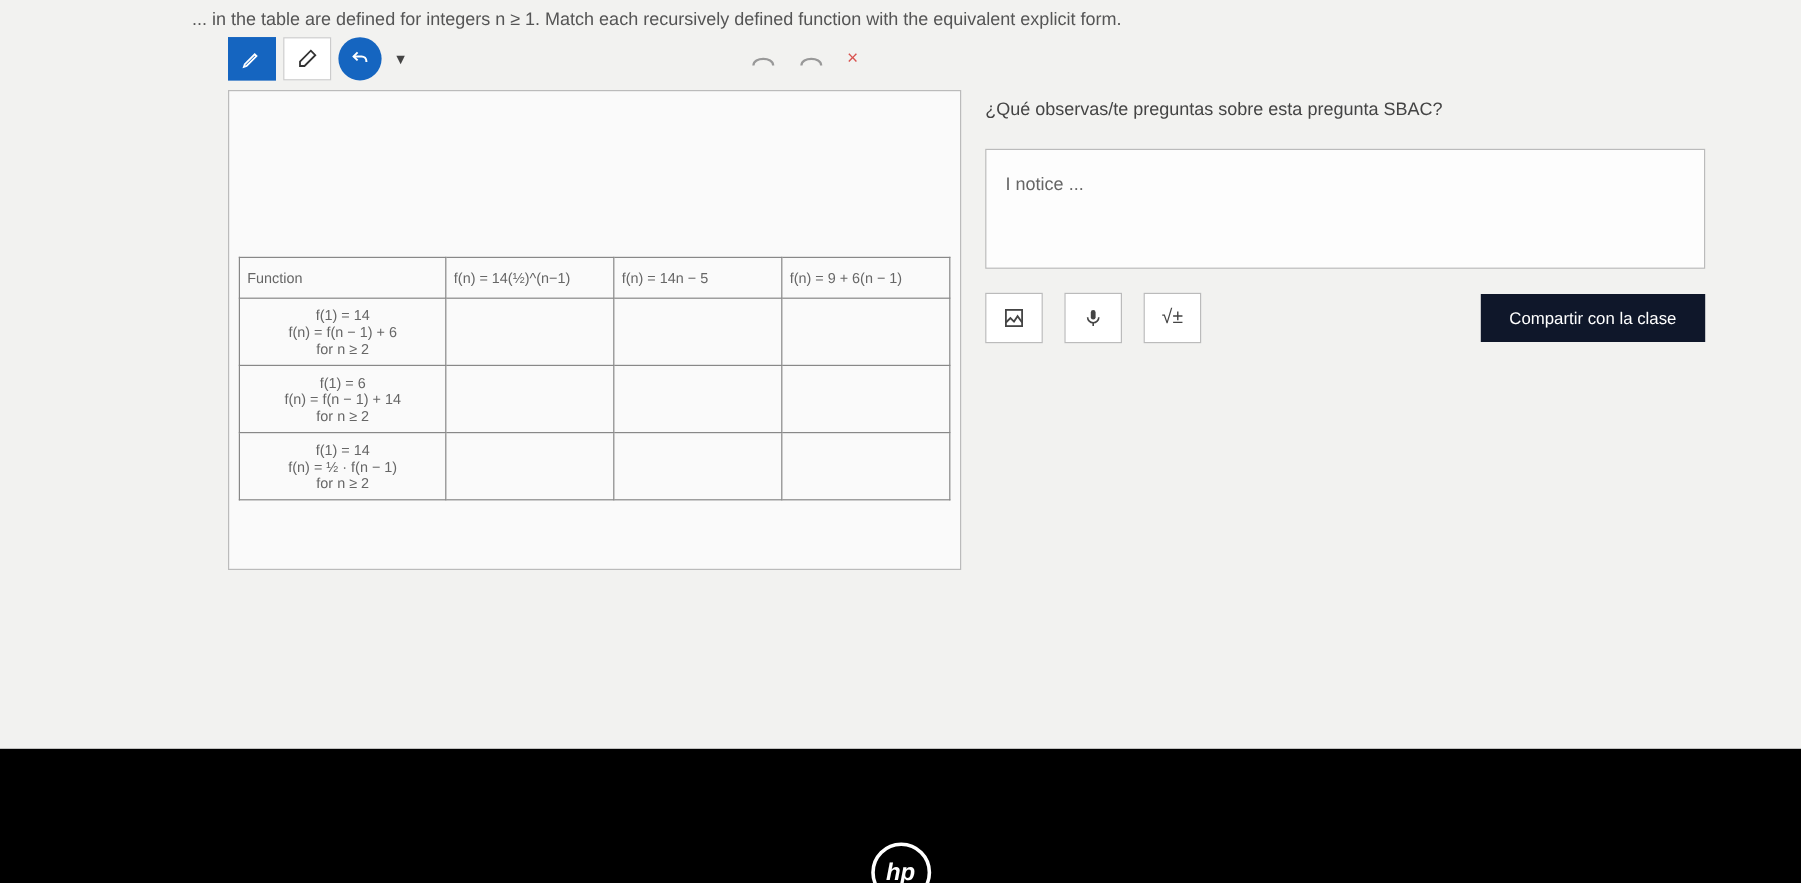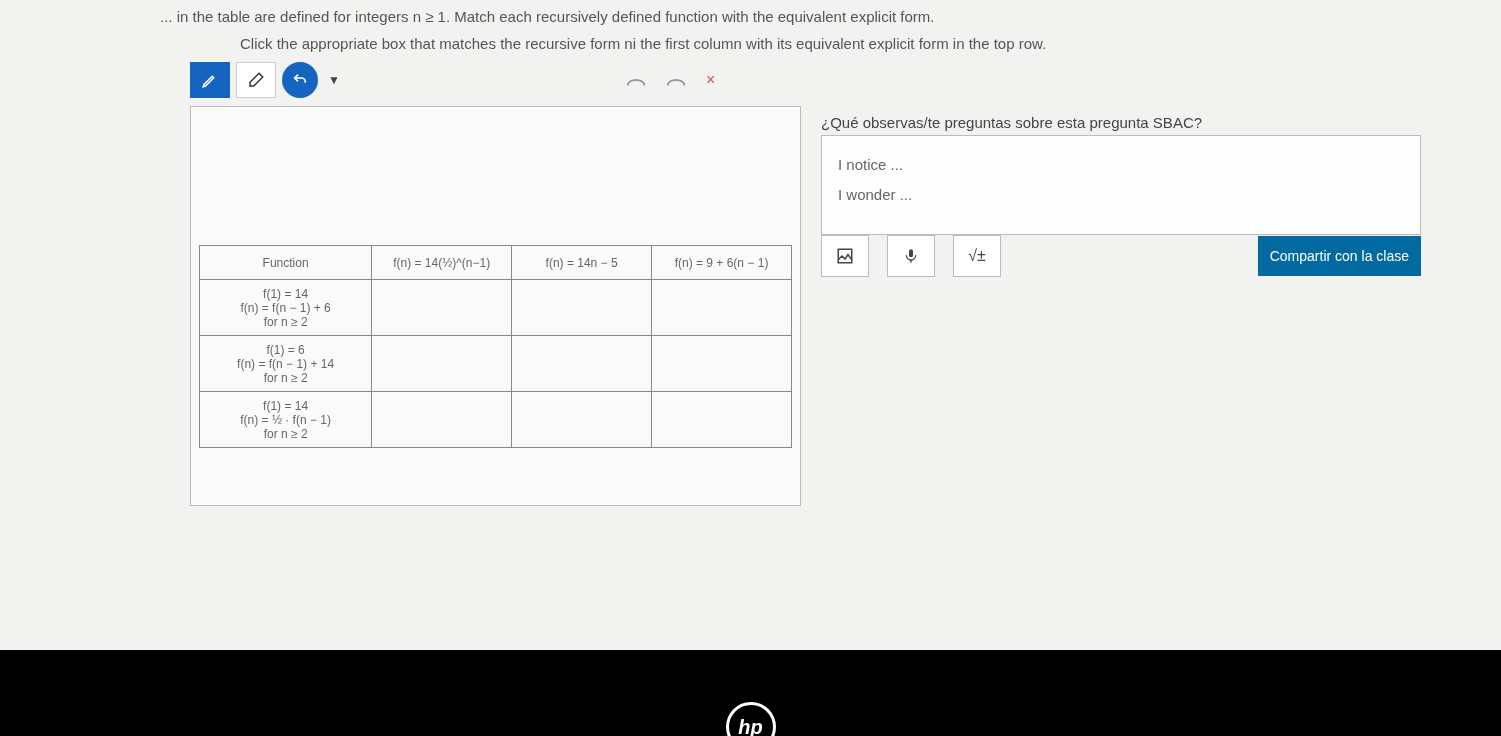--- a/index.html
+++ b/index.html
@@ -98,75 +98,76 @@
     color: #666;
   }
   .answer-table th, .answer-table td {
     border: 1px solid #888;
     padding: 6px 6px;
     vertical-align: middle;
     text-align: center;
   }
   .answer-table th {
     font-weight: normal;
-    text-align: center;
+    text-align: left;
     height: 34px;
   }
   .answer-table td.clickable {
     cursor: pointer;
     height: 56px;
     width: 130px;
   }
   .fn-col { width: 160px; }
   .right-title {
     font-size: 15px;
     color: #444;
-    margin-bottom: 4px;
+    margin-bottom: 24px;
   }
   .textbox {
     border: 1px solid #bbb;
     background: #fdfdfd;
     padding: 14px 16px;
     min-height: 100px;
     font-size: 15px;
     color: #666;
     line-height: 2;
+    margin-bottom: 20px;
   }
   .attach-row {
     display: flex;
     align-items: center;
     gap: 18px;
   }
   .attach-btn {
     width: 48px;
     height: 42px;
     border: 1px solid #bbb;
     background: #fff;
     display: flex;
     align-items: center;
     justify-content: center;
     cursor: pointer;
     font-size: 16px;
     color: #444;
   }
   .share-btn {
     margin-left: auto;
-    padding: 12px 12px;
-    background: #0369a1;
+    padding: 12px 24px;
+    background: #0f172a;
     color: #fff;
     border: none;
     font-size: 14px;
     cursor: pointer;
   }
   .bottom-bar {
     position: absolute;
     bottom: 0;
     left: 0;
     right: 0;
-    height: 86px;
+    height: 112px;
     background: #000;
     display: flex;
     justify-content: center;
     align-items: flex-end;
   }
   .hp-logo {
     width: 50px; height: 50px;
     border: 3px solid #fff;
     border-radius: 50%;
     color: #fff;
@@ -179,21 +180,20 @@
     margin-bottom: -16px;
   }
   svg { display:block; }
 </style>
 </head>
 <body>
 
 <div class="page-wrap">
 
   <div class="problem-text">... in the table are defined for integers n ≥ 1. Match each recursively defined function with the equivalent explicit form.</div>
-  <div class="instruction-text">Click the appropriate box that matches the recursive form ni the first column with its equivalent explicit form in the top row.</div>
 
   <div class="toolbar-row">
     <div class="btn active">
       <span>
         <svg width="18" height="18" viewBox="0 0 24 24" fill="none" stroke="#fff" stroke-width="2">
             <path d="M3 21l3-1 11-11-2-2L4 18l-1 3z"></path>
           </svg>
       </span>
     </div>
     <div class="btn">
@@ -267,21 +267,20 @@
           </tr>
         </tbody>
       </table>
     </div>
 
     <div class="right-col">
       <div class="right-title">¿Qué observas/te preguntas sobre esta pregunta SBAC?</div>
 
       <div class="textbox">
         <div>I notice ...</div>
-        <div>I wonder ...</div>
       </div>
 
       <div class="attach-row">
         <div class="attach-btn">
           <span>
             <svg width="18" height="18" viewBox="0 0 24 24" fill="none" stroke="#444" stroke-width="2">
                 <rect x="3" y="3" width="18" height="18"></rect>
                 <path d="M3 17l5-5 4 4 4-6 5 7"></path>
               </svg>
           </span>

